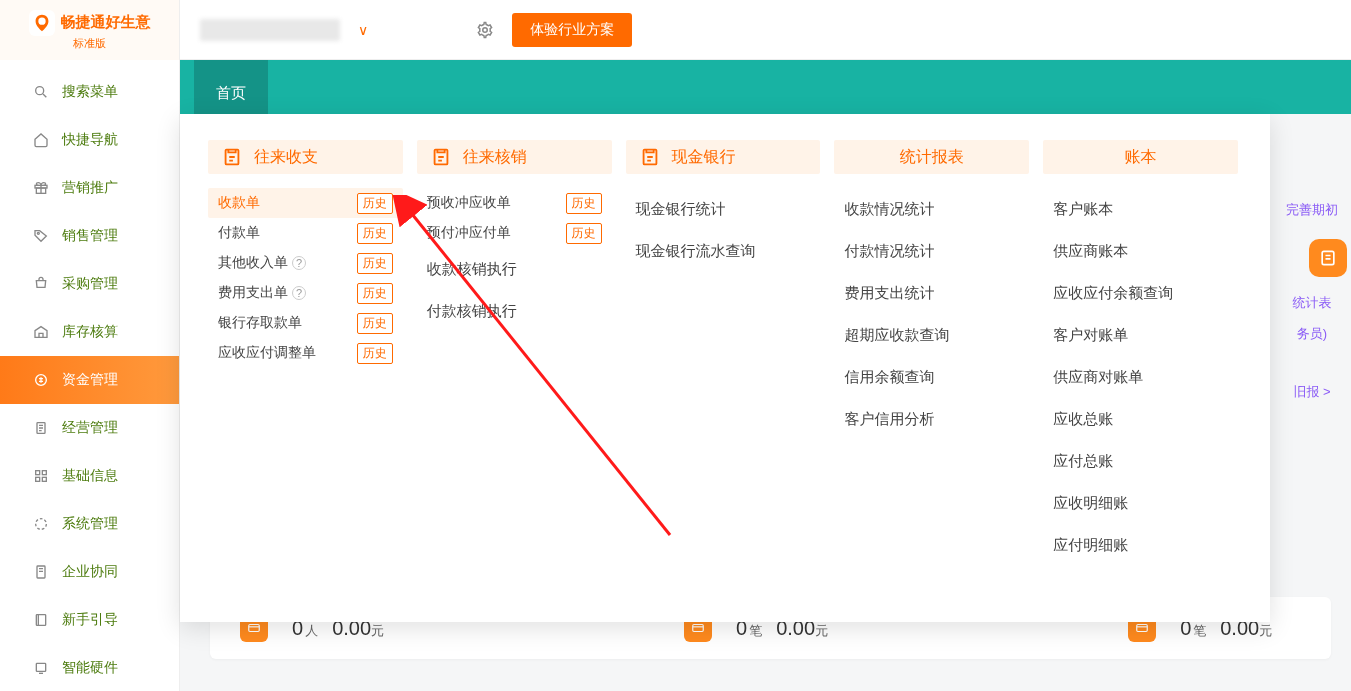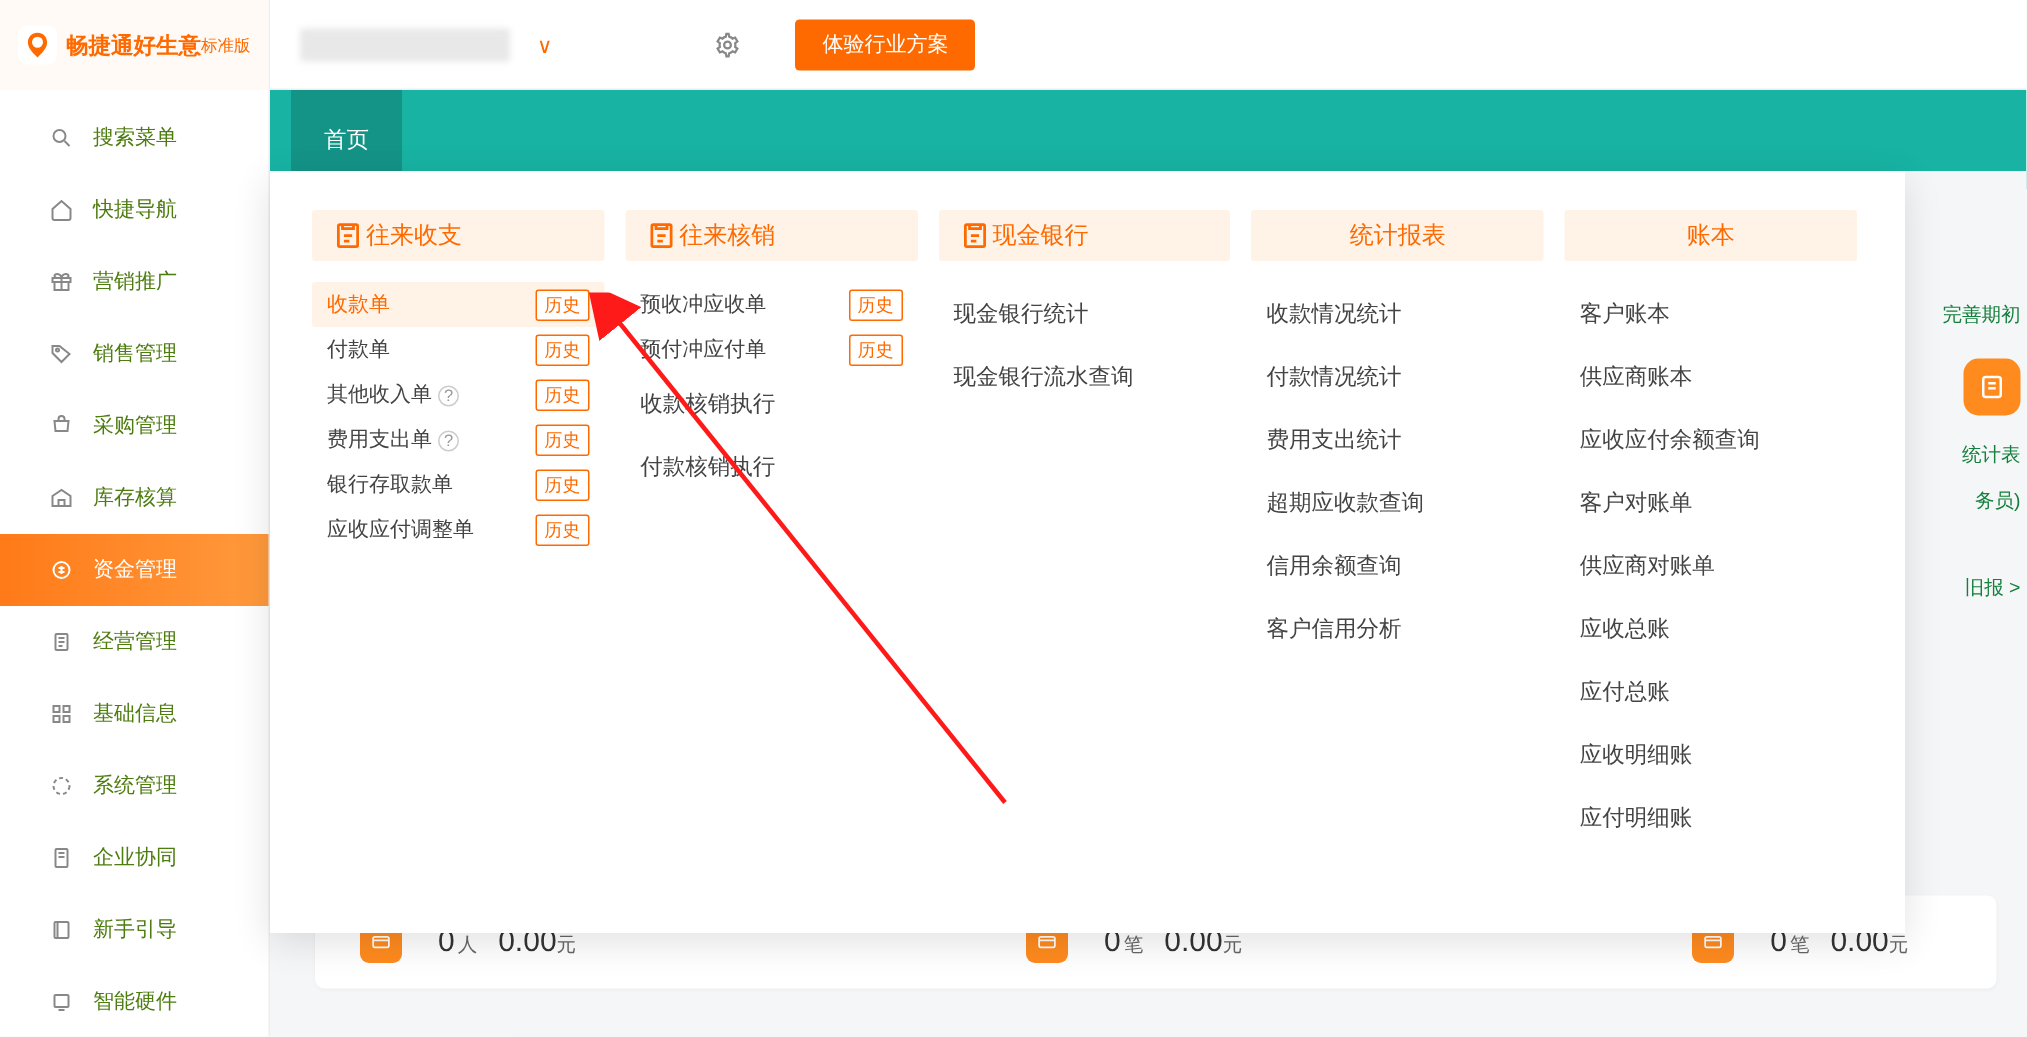--- a/index.html
+++ b/index.html
@@ -17,21 +17,21 @@
     position: absolute;
     left: 0; top: 0; bottom: 0;
     width: 180px;
     background: #fff;
     border-right: 1px solid #eee;
     z-index: 10;
   }
   .logo-block {
     height: 60px;
     display: flex;
-    flex-direction: row;
+    flex-direction: column;
     align-items: center;
     justify-content: center;
     background: #fffaf5;
   }
   .logo-row { display:flex; align-items:center; gap:6px; }
   .logo-mark {
     width: 26px; height: 26px;
     border-radius: 6px;
     background: #fff;
     display:flex; align-items:center; justify-content:center;
@@ -71,21 +71,21 @@
     width: 140px; height: 22px;
     background: #e8e8e8;
     filter: blur(2px);
     border-radius: 2px;
   }
   .dd-caret { color:#ff6a00; font-size:14px; padding:0 90px 0 6px; cursor:pointer; }
   .gear-btn { width:30px; height:30px; display:flex; align-items:center; justify-content:center; color:#888; cursor:pointer; border:1px solid transparent; border-radius:4px; }
   .primary-btn {
     background:#ff6a00; color:#fff; border:none;
     padding: 8px 18px; font-size:14px; border-radius:3px; cursor:pointer;
-    margin-left: 18px;
+    margin-left: 0;
   }
 
   
   .greenbar {
     position:absolute;
     left:180px; right:0; top:60px;
     height: 66px;
     background:#18b3a3;
     display:flex; align-items:center;
     padding-left: 14px;
@@ -104,22 +104,22 @@
     position:absolute;
     left:180px; right:0; top:114px; bottom:0;
     background:#f5f6f7;
     padding: 18px;
   }
   .right-hints {
     position:absolute;
     right: 4px;
     top: 80px;
     font-size:13px;
-    color:#15803d;
-    text-align:right;
+    color:#8b5cf6;
+    text-align:center;
     line-height: 2.4;
     width: 70px;
   }
   .right-hints .orange-chip {
     width:38px; height:38px; border-radius:10px;
     background:#ff8a1e; display:flex; align-items:center; justify-content:center;
     margin: 14px 0 10px auto;
   }
   .right-hints .stat-line1 { white-space:nowrap; }
   .right-hints .stat-line2 { white-space:nowrap; }
@@ -158,20 +158,21 @@
   }
   .fly-col { flex:1; min-width:0; padding-right: 10px; }
   .fly-col + .fly-col { padding-left: 4px; }
   .fly-head {
     background:#fff3e8;
     color:#ff6a00;
     font-size:16px;
     height: 34px;
     display:flex; align-items:center;
     padding-left: 12px;
+    gap:10px;
     margin-bottom: 14px;
     border-radius:2px;
   }
   .fly-head.no-icon { justify-content:center; padding-left:0; }
   .fly-head .hicon { width:24px; height:24px; display:flex; align-items:center; justify-content:center; }
   .fly-item-row {
     height: 30px;
     display:flex; align-items:center; justify-content:space-between;
     padding: 0 10px 0 10px;
     font-size:14px;

